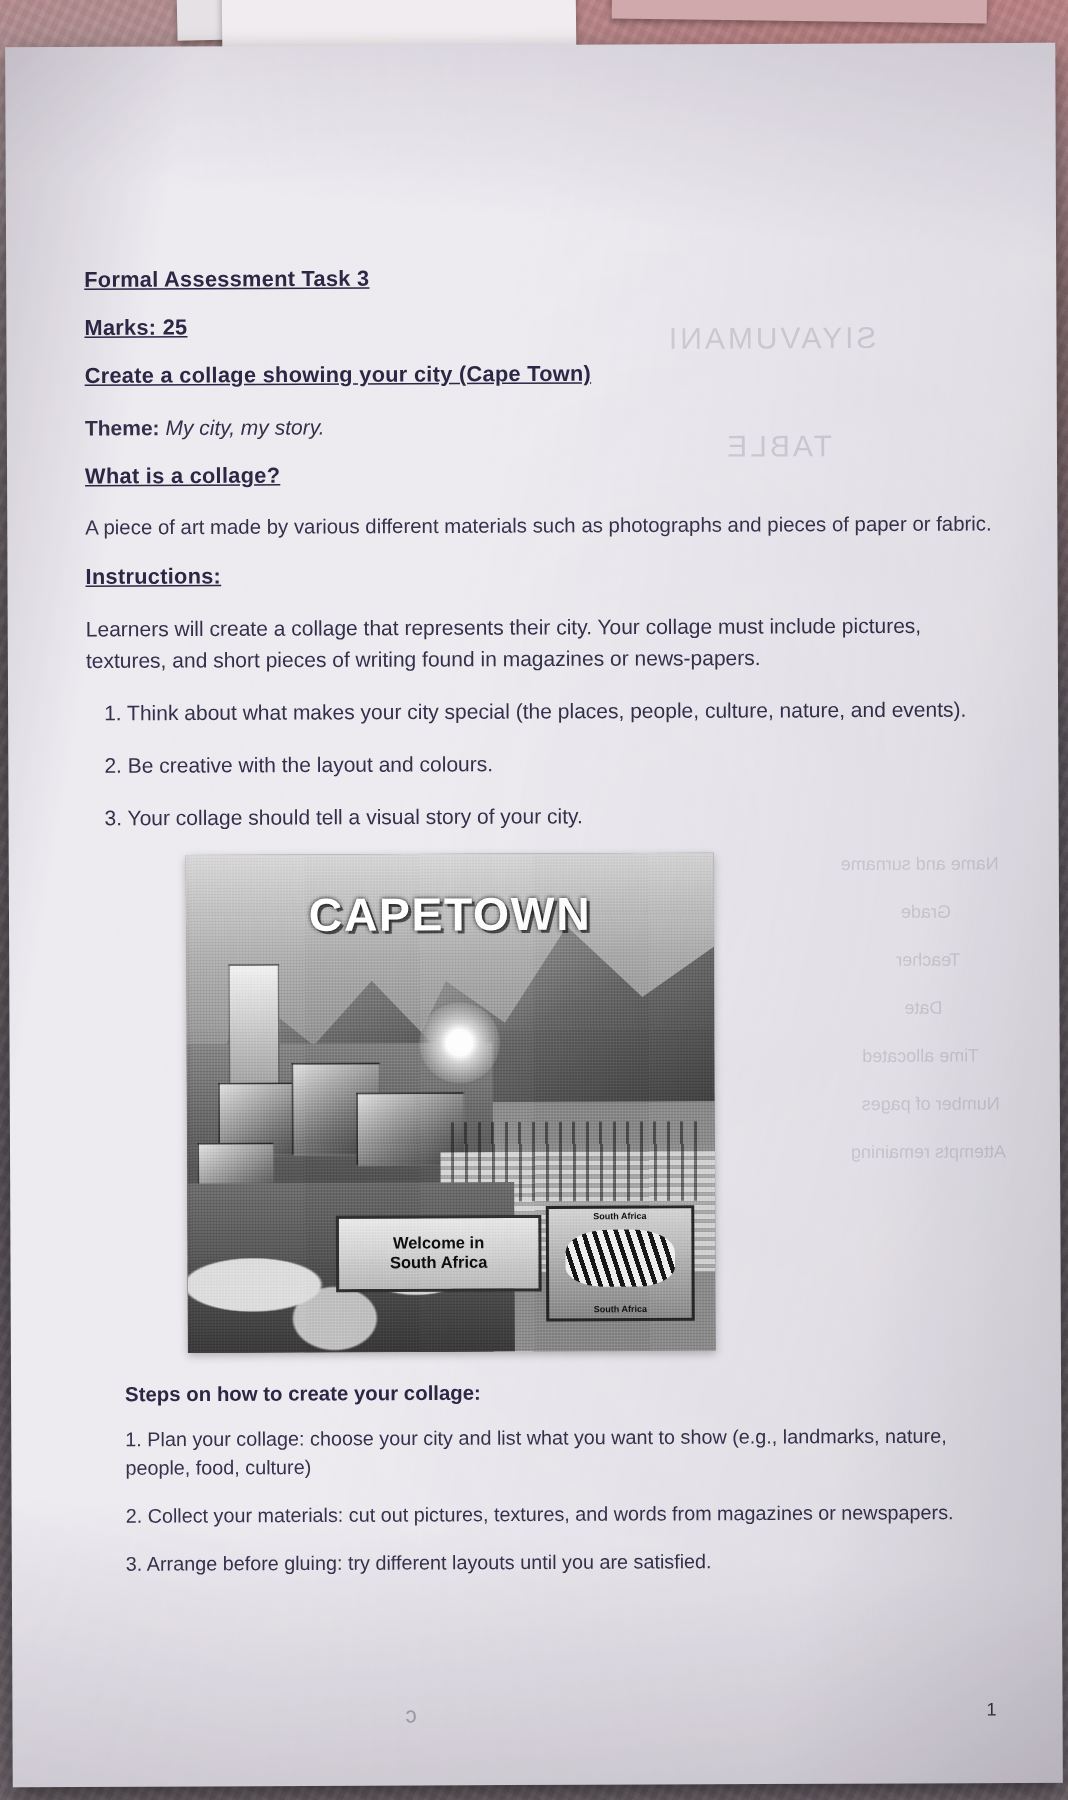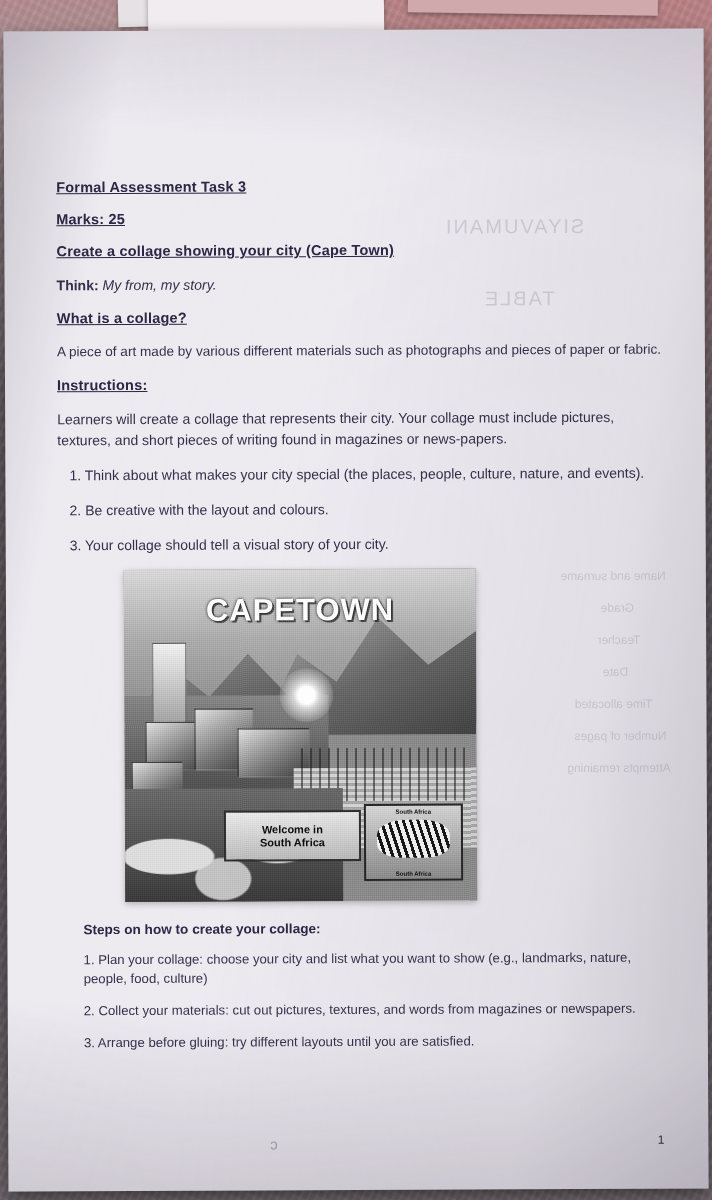--- a/index.html
+++ b/index.html
@@ -292,22 +292,22 @@
 
     <div id="content">
 
       <div class="h-under">Formal Assessment Task 3</div>
 
       <div class="h-under">Marks: 25</div>
 
       <div class="h-under">Create a collage showing your city (Cape Town)</div>
 
       <div class="line">
-        <span class="lbl">Think:</span>
-        <span class="ital">My from, my story.</span>
+        <span class="lbl">Theme:</span>
+        <span class="ital">My city, my story.</span>
       </div>
 
       <div class="h-under">What is a collage?</div>
 
       <div class="para">A piece of art made by various different materials such as photographs and pieces of paper or fabric.</div>
 
       <div class="h-under">Instructions:</div>
 
       <div class="body-block">Learners will create a collage that represents their city. Your collage must include pictures, textures, and short pieces of writing found in magazines or news-papers.</div>
 

